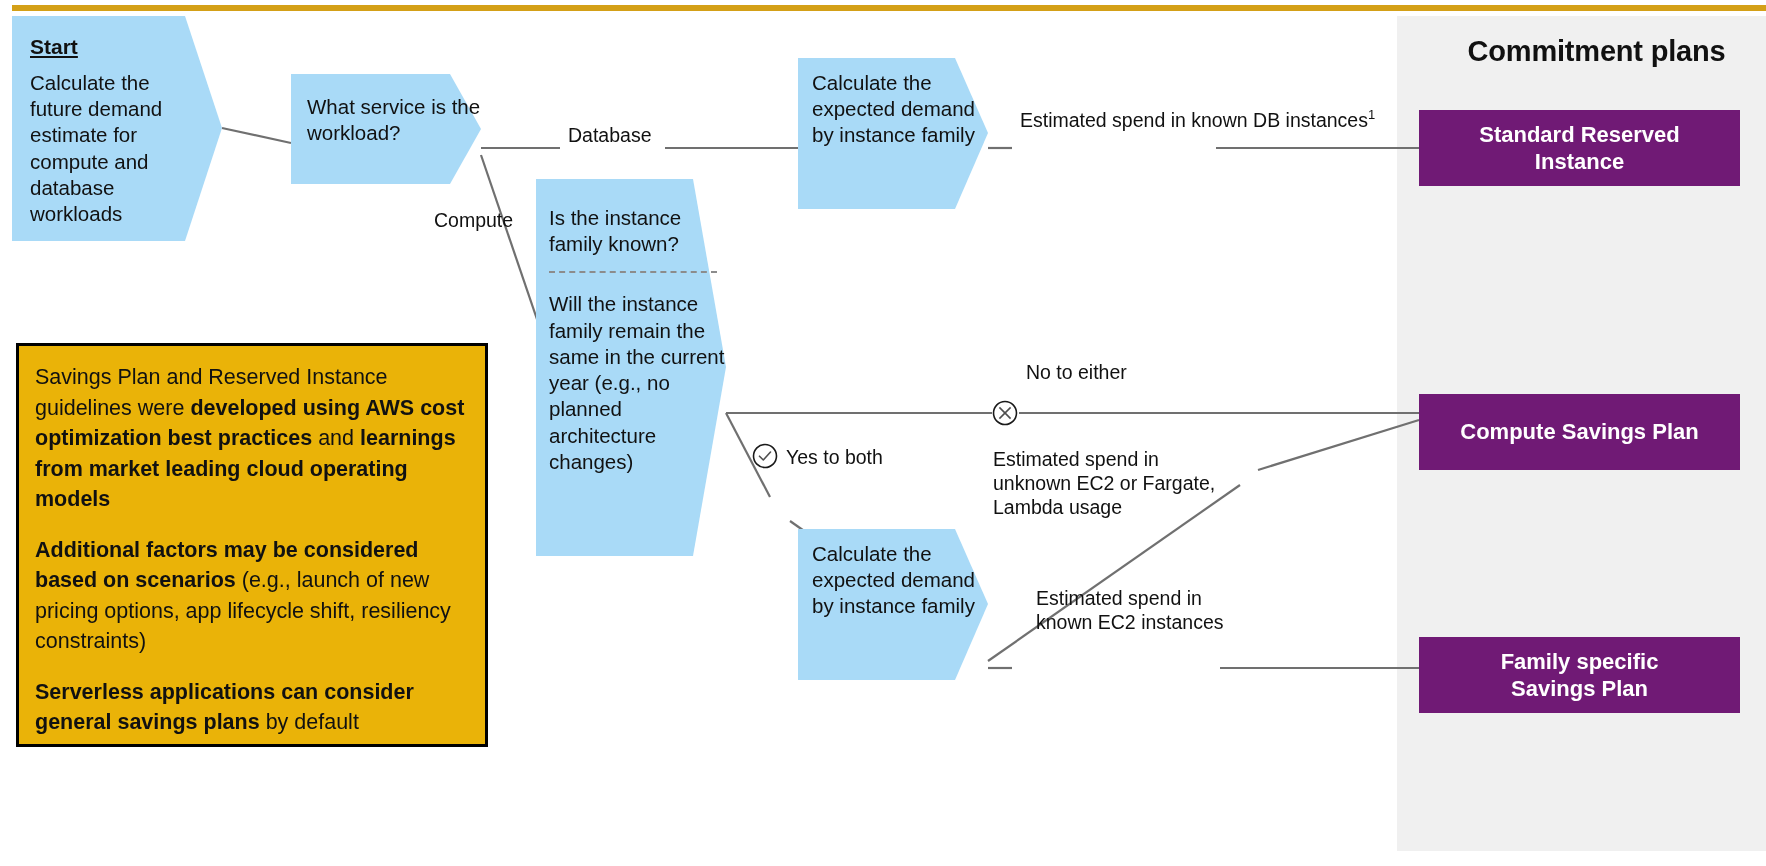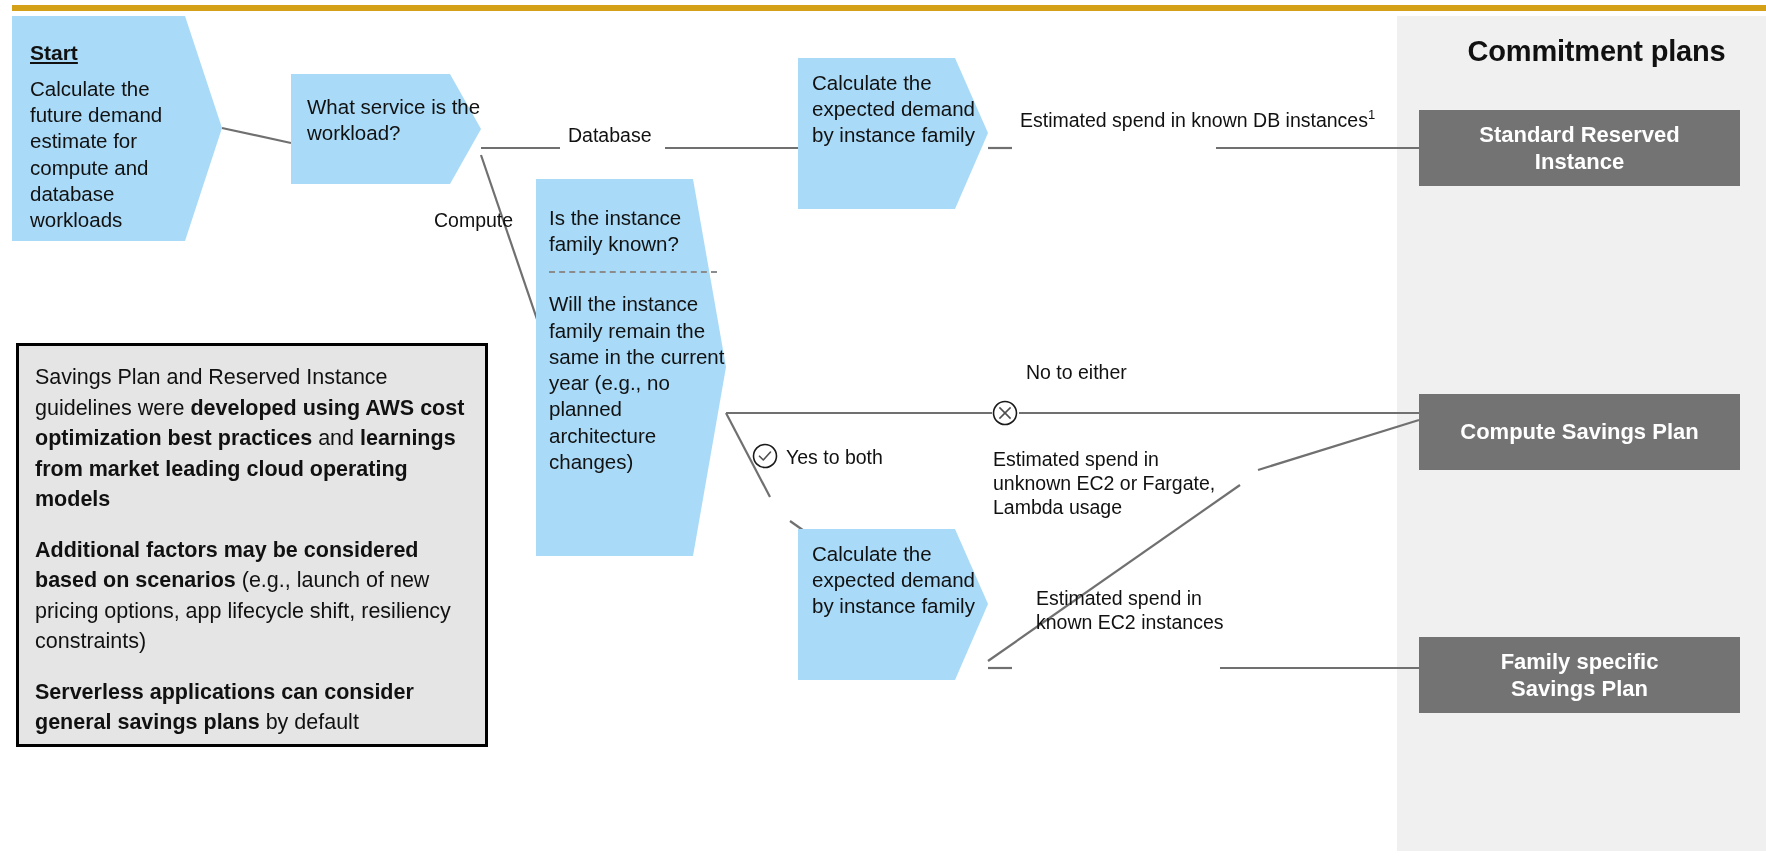--- a/index.html
+++ b/index.html
@@ -24,40 +24,40 @@
     position:absolute;left:1397px;top:16px;width:369px;height:835px;
     background:#f0f0f0;
   }
   .plans-title{
     position:absolute;left:1397px;top:35px;width:369px;
     text-align:center;font-size:29px;font-weight:bold;color:#111;
     letter-spacing:-0.2px;
     padding-left:15px;
   }
   .plan-box{
-    position:absolute;background:#737373;color:#ffffff;
+    position:absolute;background:#701a75;color:#ffffff;
     font-size:22px;font-weight:bold;text-align:center;
     display:flex;align-items:center;justify-content:center;
     line-height:1.25;
   }
   .plan-box span{display:block;padding:0 10px;}
   #plan-0{left:1419px;top:110px;width:321px;height:76px;}
   #plan-1{left:1419px;top:394px;width:321px;height:76px;}
   #plan-2{left:1419px;top:637px;width:321px;height:76px;}
 
   
   .shape{
     position:absolute;background:#a9daf7;color:#111;
     font-size:20.5px;line-height:1.28;
     box-sizing:border-box;
   }
   .shape .txt{position:relative;z-index:2;}
   .shape.pent{background:transparent;}
 
-  #shape-start{left:12px;top:16px;width:210px;height:225px;padding:24px 18px 0 18px;}
+  #shape-start{left:12px;top:16px;width:210px;height:225px;padding:18px 18px 0 18px;}
   #shape-start .start-label{font-weight:bold;text-decoration:underline;font-size:21px;display:block;margin-bottom:9px;}
   #shape-service{left:291px;top:74px;width:190px;height:124px;padding:20px 0 0 16px;}
   #shape-dbcalc{left:798px;top:58px;width:190px;height:151px;padding:12px 0 0 14px;}
   #shape-family{left:536px;top:179px;width:190px;height:400px;padding:26px 0 0 13px;}
   #shape-ec2calc{left:798px;top:529px;width:190px;height:151px;padding:12px 0 0 14px;}
 
   .dash-sep{
     width:168px;height:0;border-top:2px dashed #8c8c8c;
     margin:14px 0 18px 0;
   }
@@ -76,21 +76,21 @@
   #lbl-known-ec2{left:1036px;top:586px;text-align:left;width:200px;}
 
   .sup{font-size:13px;vertical-align:super;}
 
   
   .marker{position:absolute;width:26px;height:26px;}
 
   
   .notes{
     position:absolute;left:16px;top:343px;width:472px;height:404px;
-    border:3px solid #000;background:#e5e5e5;box-sizing:border-box;
+    border:3px solid #000;background:#eab308;box-sizing:border-box;
     padding:16px 16px 0 16px;
     font-size:21.5px;line-height:1.42;color:#111;
   }
   .notes p{margin:0 0 20px 0;}
   .notes p:last-child{margin-bottom:0;}
   .notes b{font-weight:bold;}
 </style>
 </head>
 <body>
 

